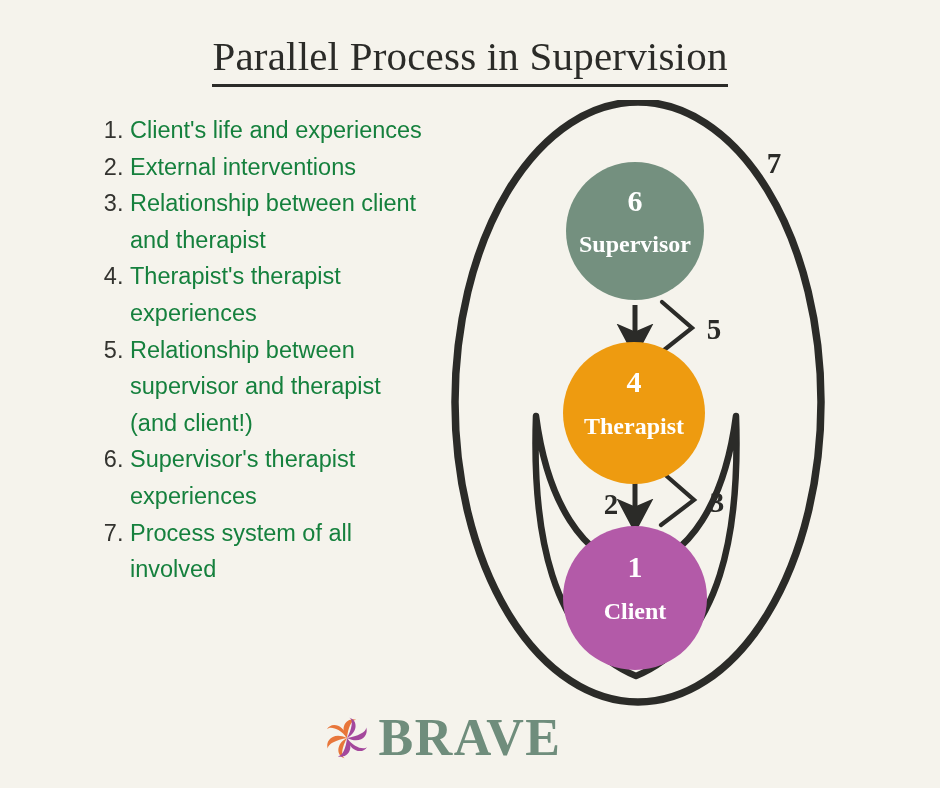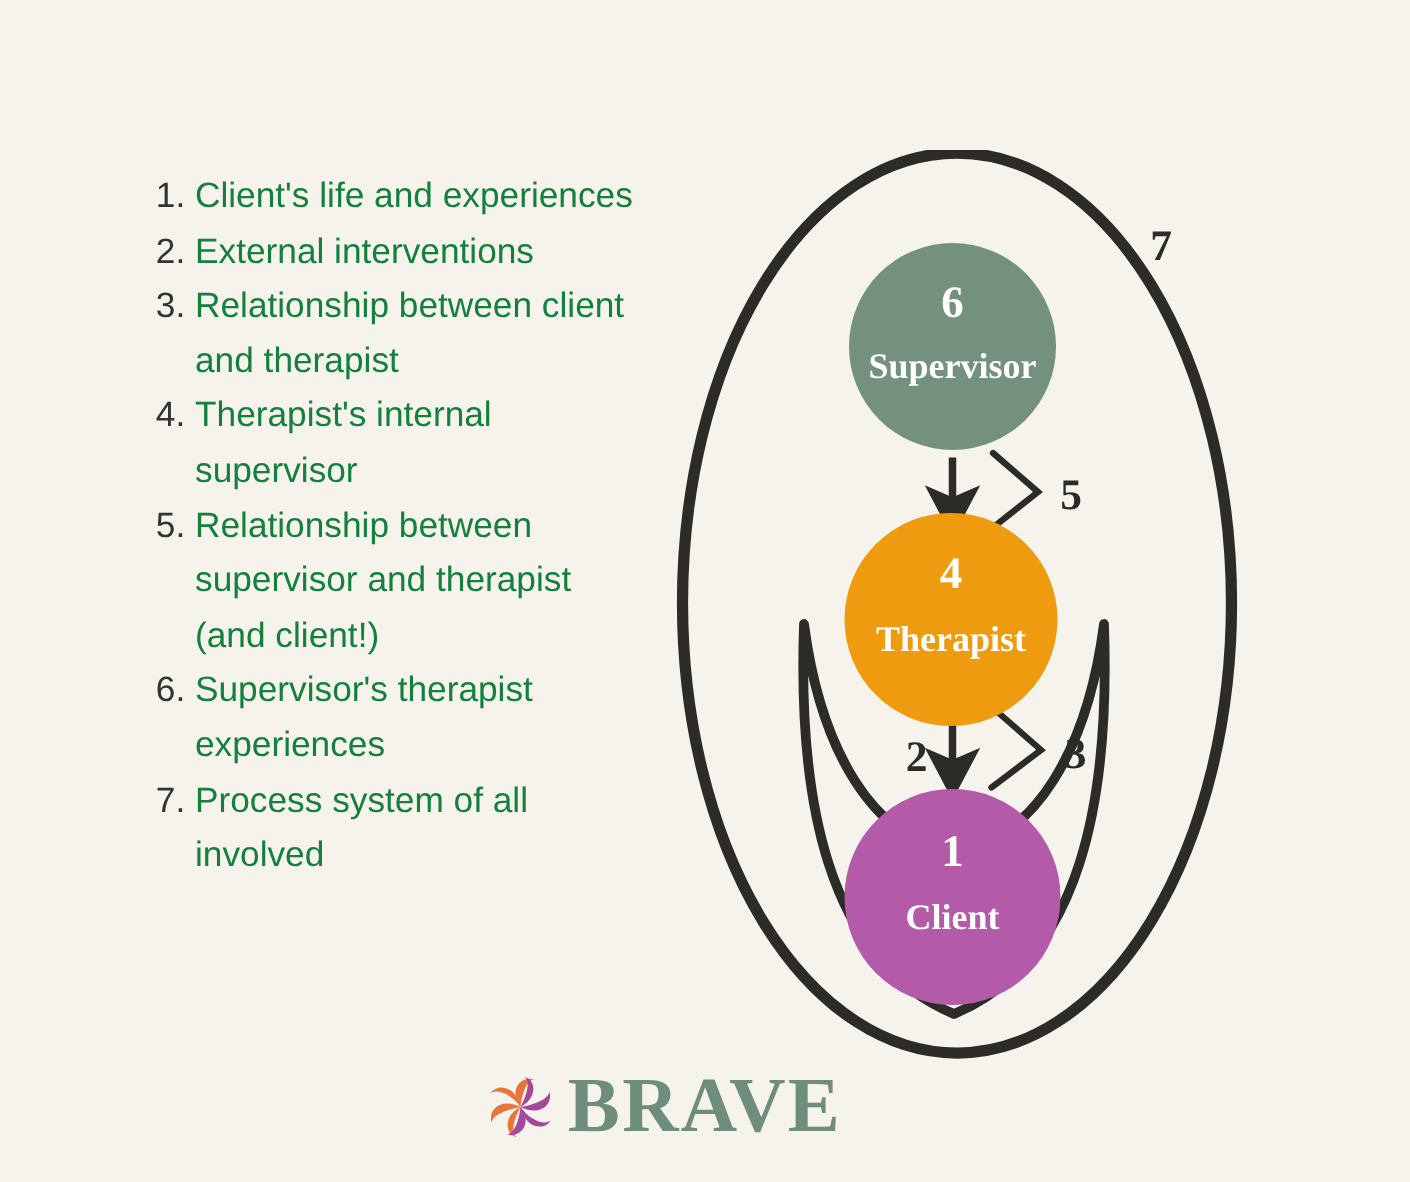--- a/index.html
+++ b/index.html
@@ -109,27 +109,30 @@
     color: #6f8d7c;
     letter-spacing: 1.5px;
     line-height: 1;
   }
 </style>
 </head>
 <body>
 
 <div id="canvas">
 
+  <div class="title">
+    <span class="t-underline">Parallel Process in Supervision</span>
+  </div>
 
   <div class="list-wrap">
     <ol class="items">
       <li>Client's life and experiences</li>
       <li>External interventions</li>
       <li>Relationship between client and therapist</li>
-      <li>Therapist's internal supervisor</li>
+      <li>Therapist's therapist experiences</li>
       <li>Relationship between supervisor and therapist (and client!)</li>
       <li>Supervisor's therapist experiences</li>
       <li>Process system of all involved</li>
     </ol>
   </div>
 
   <div class="diagram">
     <svg width="430" height="625" viewBox="0 0 430 625" xmlns="http://www.w3.org/2000/svg">
       <defs>
         <marker id="arrowhead" markerWidth="7" markerHeight="8" refX="3.3" refY="4" orient="auto" markerUnits="strokeWidth">

